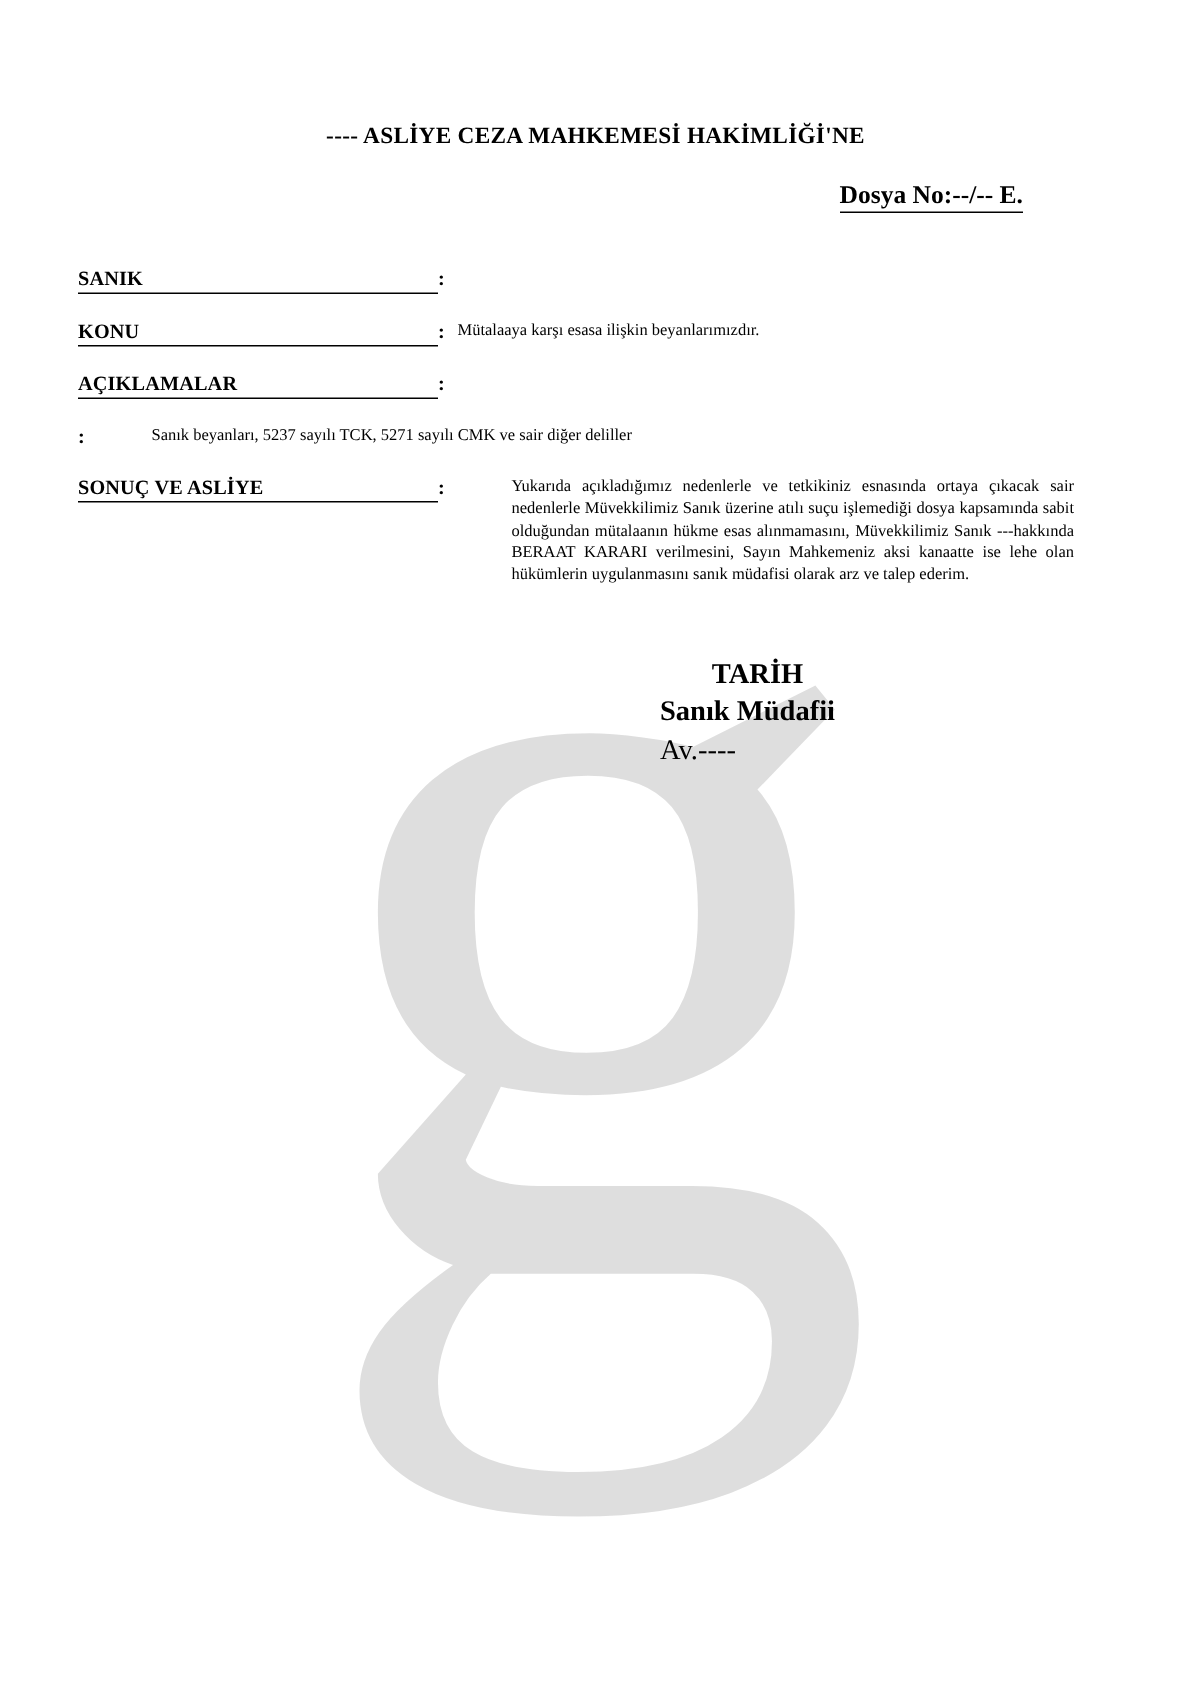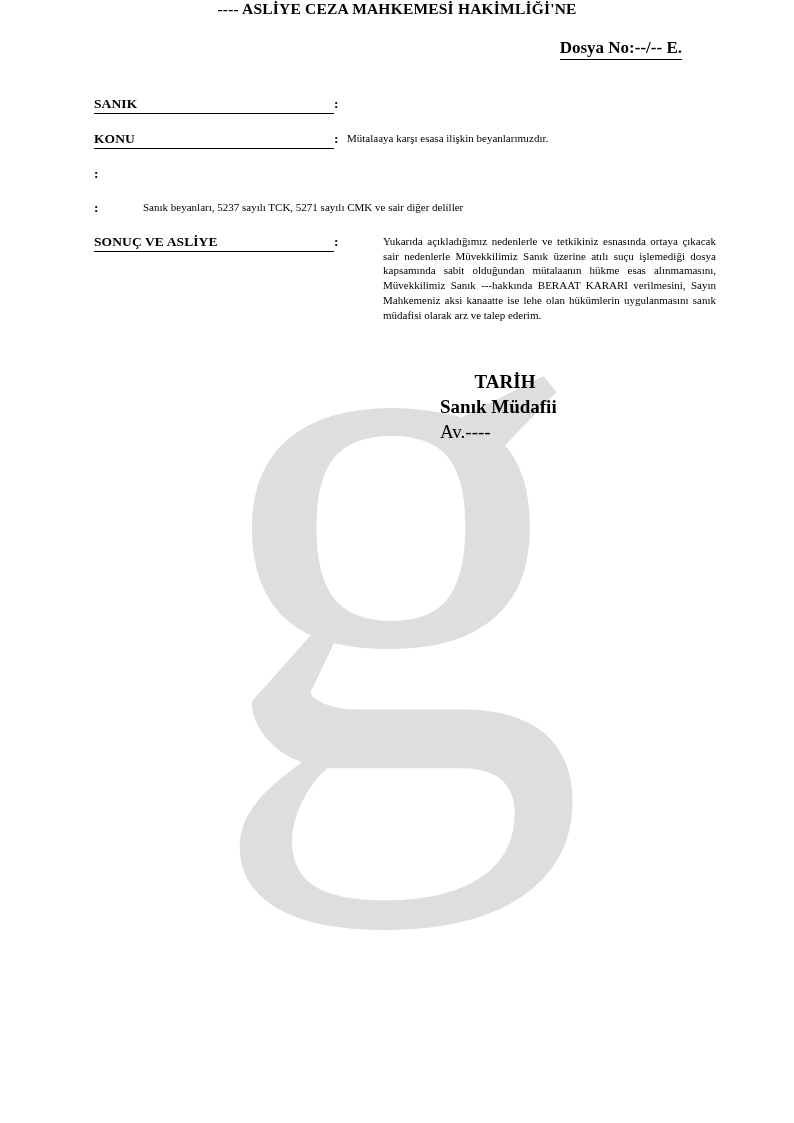--- a/index.html
+++ b/index.html
@@ -43,38 +43,39 @@
   .content {
     position: relative;
     z-index: 2;
   }
 
   .doc-title {
     text-align: center;
     font-weight: bold;
     font-size: 15.5px;
     letter-spacing: 0.2px;
+    margin-top: 82px;
   }
 
   .file-no-row {
     margin-top: 20px;
     padding-right: 112px;
     text-align: right;
   }
   .file-no {
     font-weight: bold;
     font-size: 17px;
     border-bottom: 1px solid #000;
     display: inline-block;
     padding-bottom: 1px;
   }
 
   .fields {
     margin-top: 36px;
-    padding-left: 94px;
+    padding-left: 52px;
     padding-right: 78px;
   }
 
   .field-row {
     display: flex;
     align-items: flex-start;
     margin-bottom: 17px;
   }
 
   .field-label {
@@ -155,20 +156,21 @@
       </div>
 
 
       <div class="field-row">
         <div class="field-label">KONU</div>
         <div class="field-colon">:</div>
         <div class="field-value">Mütalaaya karşı esasa ilişkin  beyanlarımızdır.</div>
       </div>
 
       <div class="field-row">
+        <div class="field-label">AÇIKLAMALAR</div>
         <div class="field-colon">:</div>
         <div class="field-value"></div>
       </div>
 
       <div class="field-row tall">
         <div class="field-colon">:</div>
         <div class="field-value">Sanık beyanları, 5237 sayılı TCK, 5271 sayılı CMK ve sair diğer deliller</div>
       </div>
 
       <div class="field-row tall">

